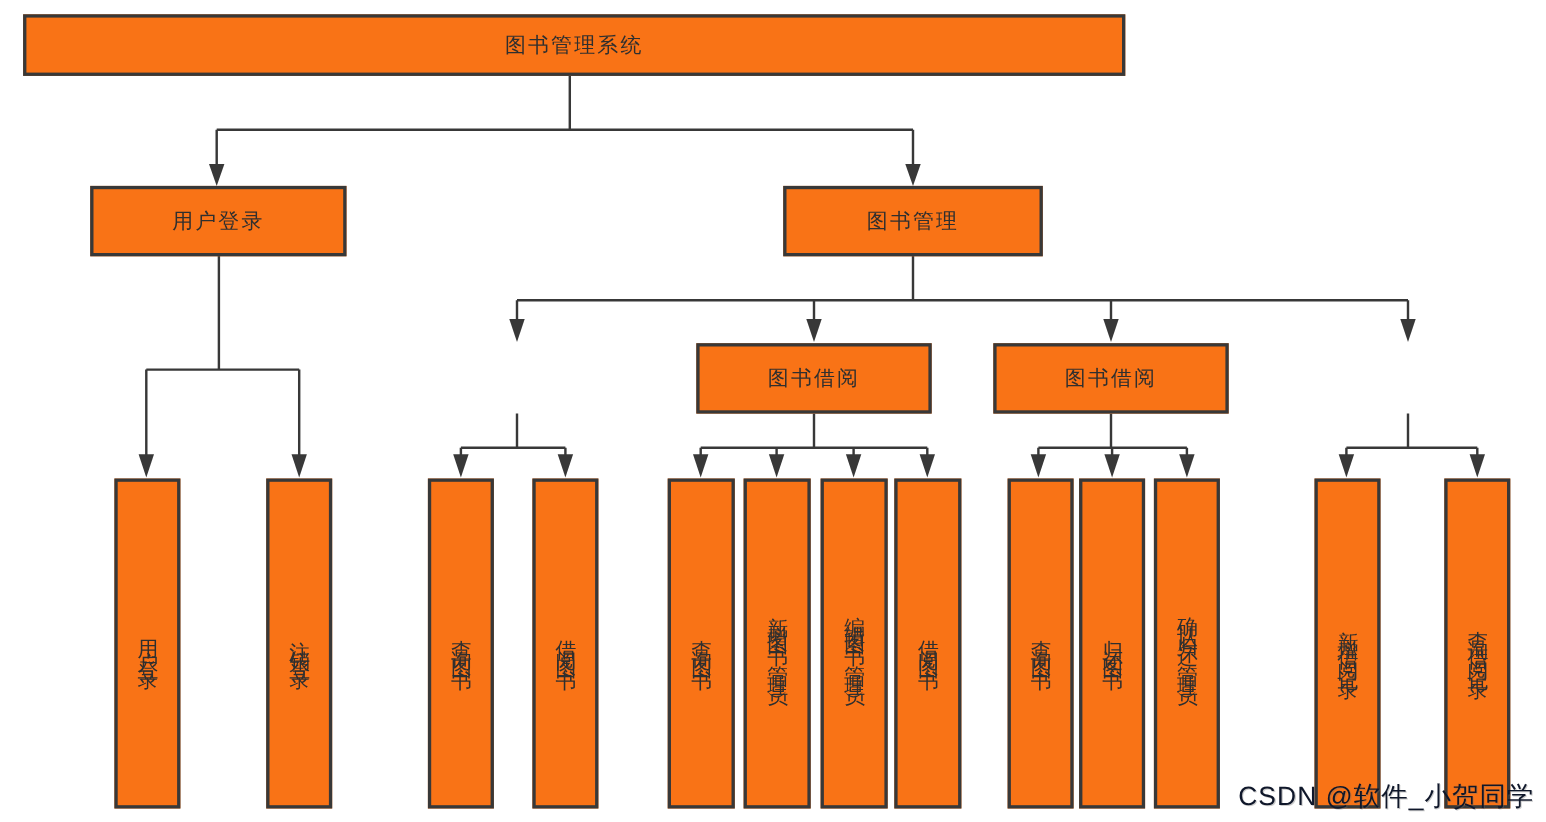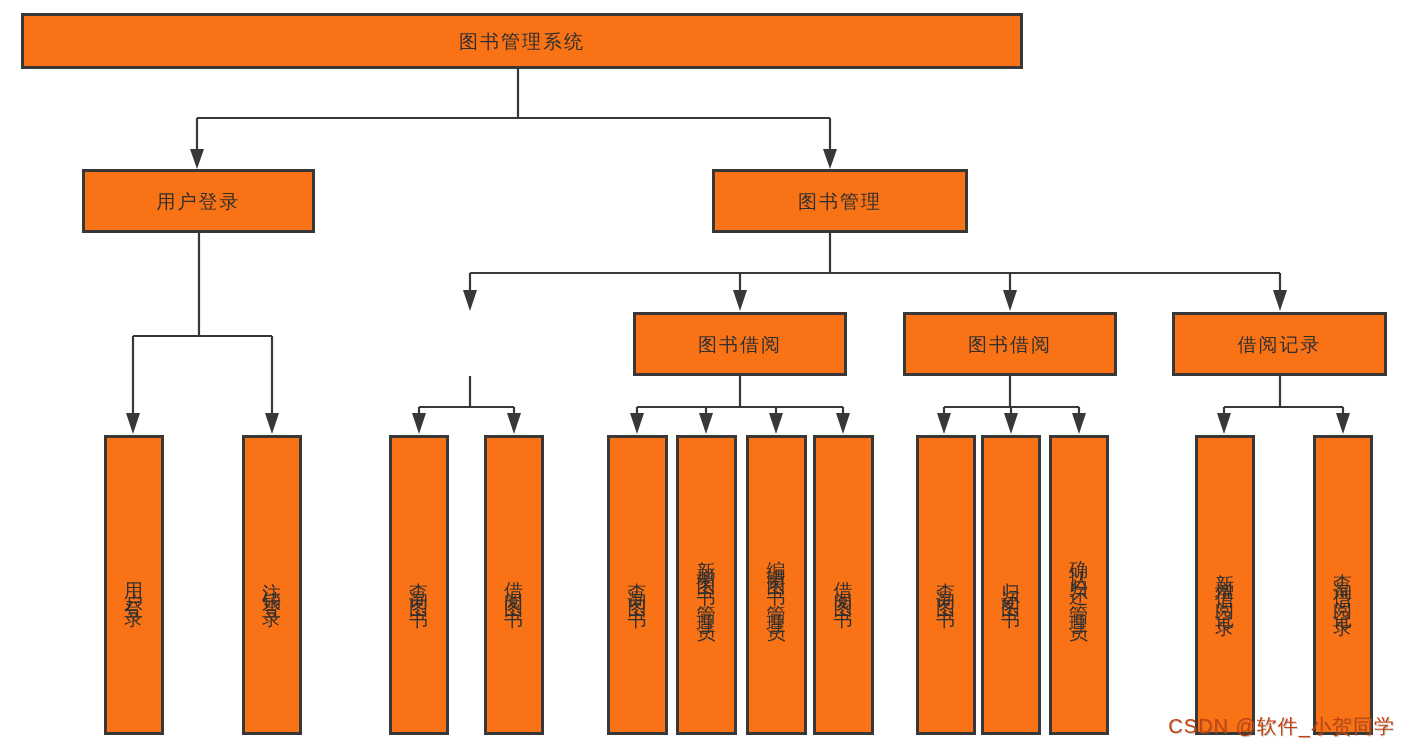--- a/index.html
+++ b/index.html
@@ -31,22 +31,22 @@
     writing-mode:vertical-rl;
     text-orientation:mixed;
     font-size:19px;
     letter-spacing:9px;
     line-height:1;
   }
   .watermark{
     position:absolute;
     right:10px;
     bottom:7px;
-    font-size:20px;
-    color:#c2410c;
+    font-size:24px;
+    color:#0f172a;
     letter-spacing:1px;
     text-shadow:1px 1px 0 rgba(110,110,110,0.35);
     white-space:nowrap;
     pointer-events:none;
   }
 </style>
 </head>
 <body>
 
 <div class="stage">
@@ -96,32 +96,29 @@
     </g>
   </svg>
 
   <div class="box h" style="left:21px;top:13px;width:1002px;height:56px">
     <span>图书管理系统</span>
   </div>
 
   <div class="box h" style="left:82px;top:169px;width:233px;height:64px">
     <span>用户登录</span>
   </div>
-  <div class="box h" style="left:712px;top:169px;width:256px;height:64px">
+  <div class="box h" style="left:712px;top:169px;width:236px;height:64px">
     <span>图书管理</span>
   </div>
 
   <div class="box h" style="left:633px;top:312px;width:214px;height:64px">
     <span>图书借阅</span>
   </div>
   <div class="box h" style="left:903px;top:312px;width:214px;height:64px">
     <span>图书借阅</span>
-  </div>
-  <div class="box h" style="left:1172px;top:312px;width:215px;height:64px">
-    <span>借阅记录</span>
   </div>
 
   <div class="box v" style="left:104px;top:435px;width:60px;height:300px">
     <span>用户登录</span>
   </div>
   <div class="box v" style="left:242px;top:435px;width:60px;height:300px">
     <span>注销登录</span>
   </div>
 
   <div class="box v" style="left:389px;top:435px;width:60px;height:300px">

